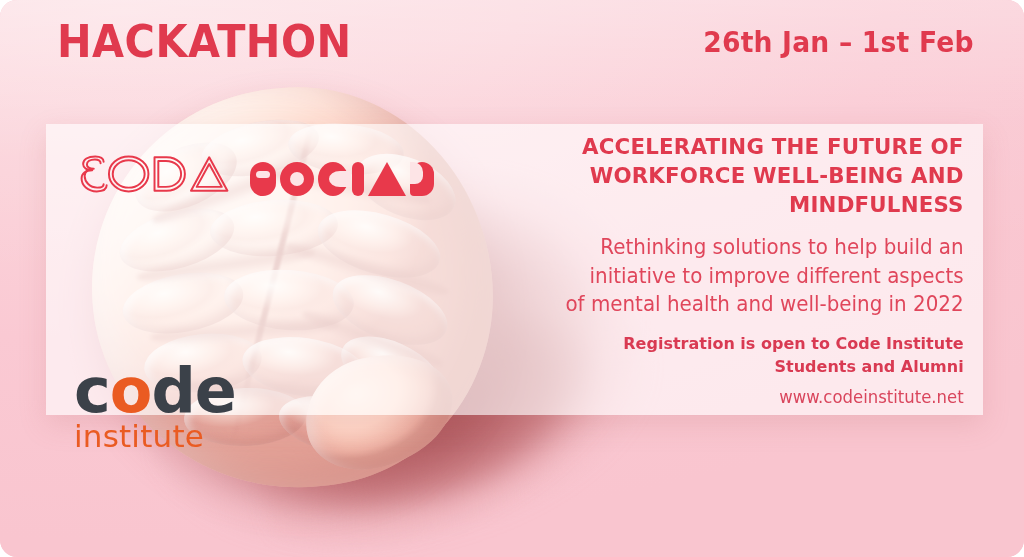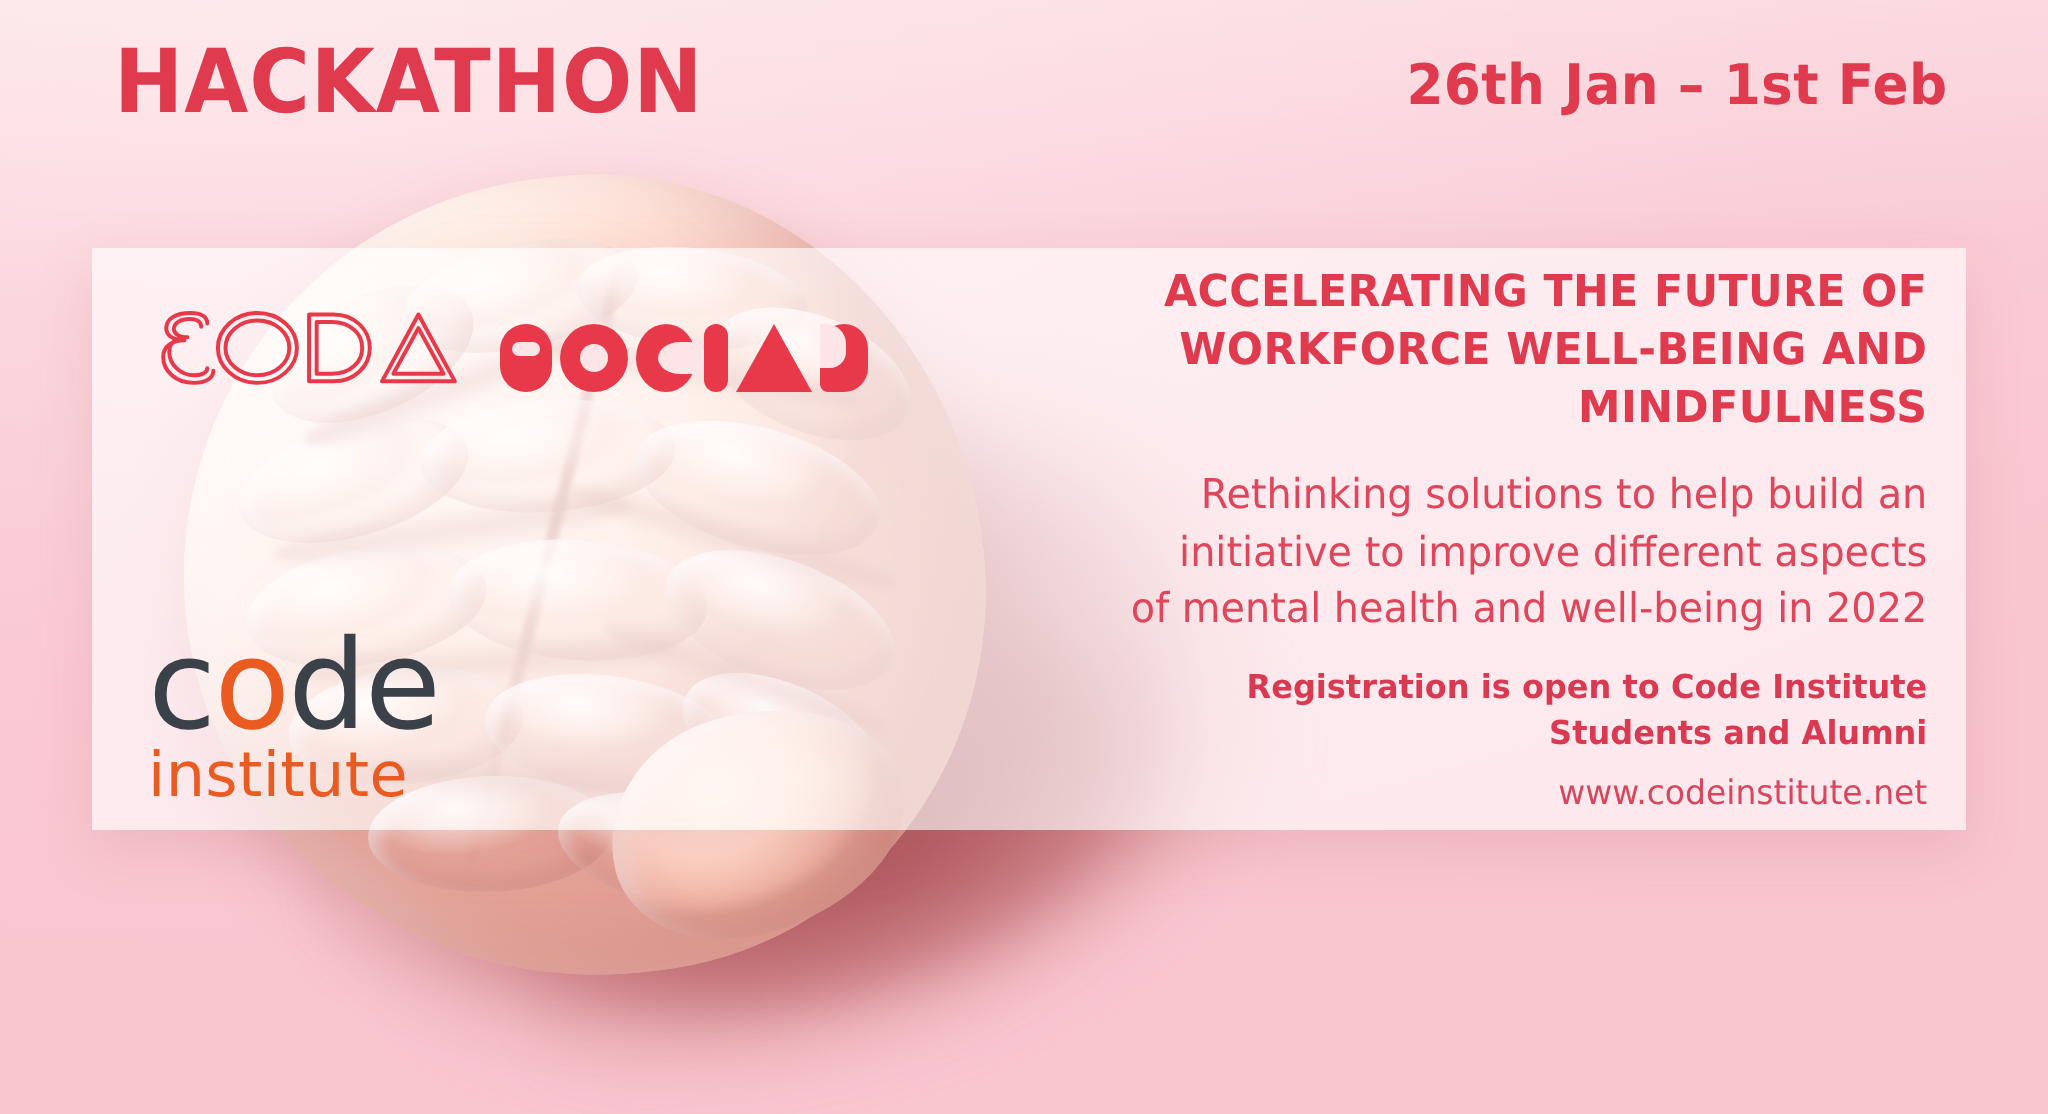--- a/index.html
+++ b/index.html
@@ -10,20 +10,21 @@
     overflow: hidden;
     font-family: "DejaVu Sans", "Liberation Sans", sans-serif;
   }
 
   .poster {
     position: relative;
     width: 1024px;
     height: 557px;
     overflow: hidden;
     background: #fac9d3;
+    border-radius: 17px;
   }
 
   
   .bg-base {
     position: absolute; inset: 0;
     background:
       radial-gradient(120% 95% at 12% 2%, #fcdce1 0%, #fbd3da 32%, #fac9d3 62%, #f9c5cf 100%);
   }
   .bg-wash {
     position: absolute; inset: 0;
@@ -176,25 +177,26 @@
   .sw-l::after { content:""; position:absolute; left:0; top:0; width:13px; height:22px; background:#fde4e6; border-radius:0 10px 8px 0; }
 
   
   .code-logo {
     position: absolute;
     left: 74px; top: 314px;
     width: 240px;
   }
   .code-word {
     font-family: "DejaVu Sans", "Liberation Sans", sans-serif;
-    font-weight: 400;
+    font-weight: 700;
     font-size: 62px;
     line-height: .92;
     color: #3b4149;
     letter-spacing: -1px;
+    margin-top: 48px;
   }
   .code-word .o-orange { color: #ea5b22; }
   .institute-word {
     margin-top: 2px;
     text-align: left;
     padding-right: 1px;
     font-family: "DejaVu Sans", "Liberation Sans", sans-serif;
     font-weight: 400;
     font-size: 31px;
     color: #ea5b22;

